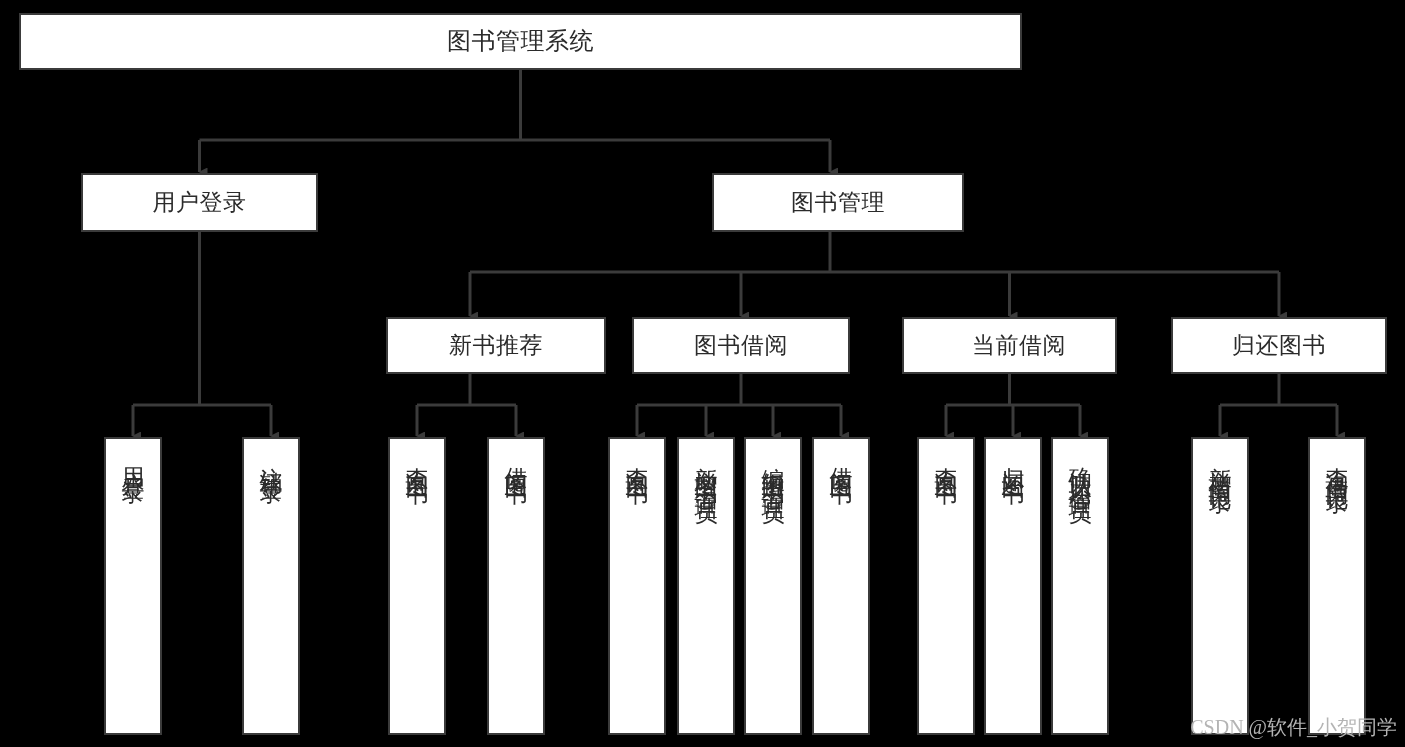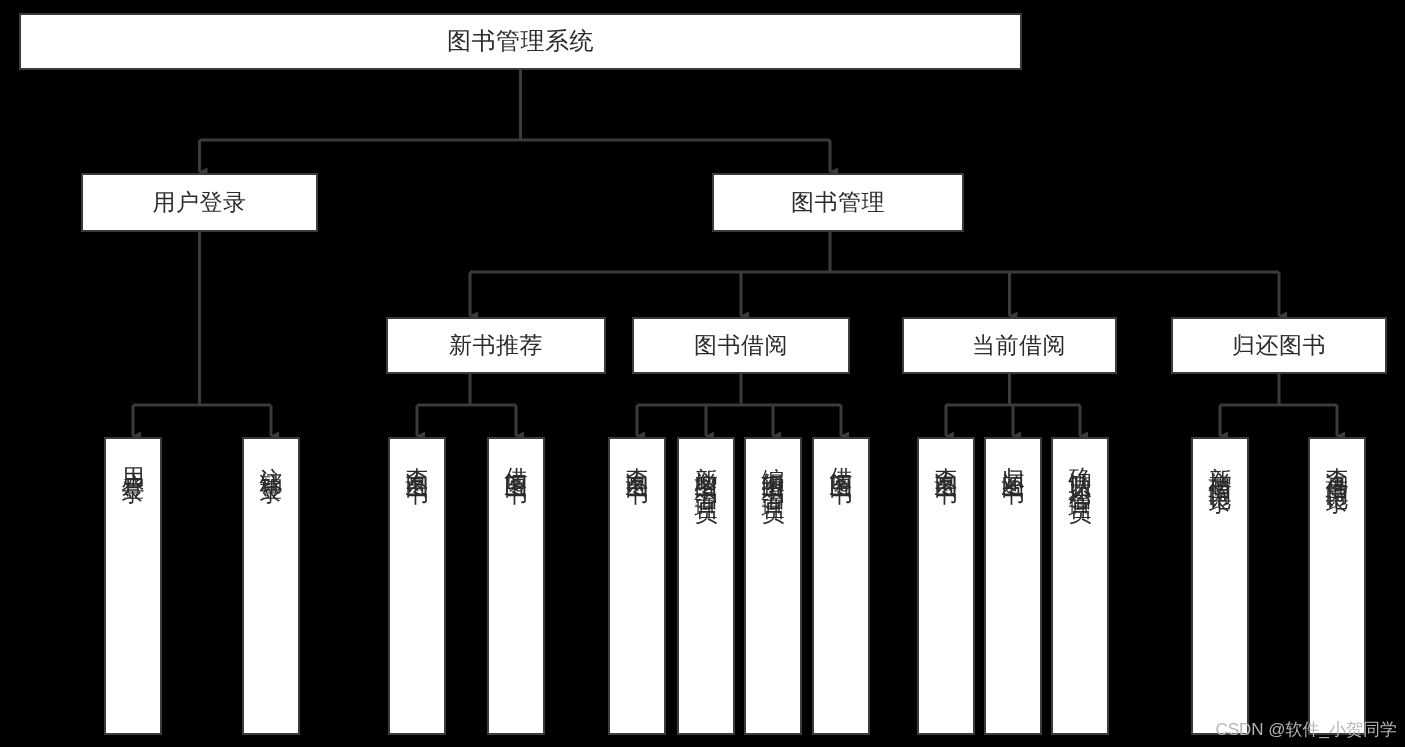--- a/index.html
+++ b/index.html
@@ -55,25 +55,25 @@
     letter-spacing: 5px;
     line-height: 1.0;
   }
   .node.root .node-label {
     font-size: 24px;
   }
   .watermark {
     position: absolute;
     right: 8px;
     bottom: 6px;
-    font-size: 17px;
+    font-size: 20px;
     color: #b4b4b4;
     z-index: 3;
     white-space: nowrap;
-    font-family: Liberation Sans, sans-serif;
+    font-family: Liberation Serif, serif;
   }
 </style>
 </head>
 <body>
 
 <div id="diagram-root">
   <svg class="edges" viewBox="0 0 1405 747" xmlns="http://www.w3.org/2000/svg">
     <defs>
       <marker id="arrowhead" markerWidth="9" markerHeight="9" refX="4.5" refY="8" orient="auto" markerUnits="userSpaceOnUse">
         <polygon points="0,0 9,0 4.5,9" fill="#3b3b3b"></polygon>

